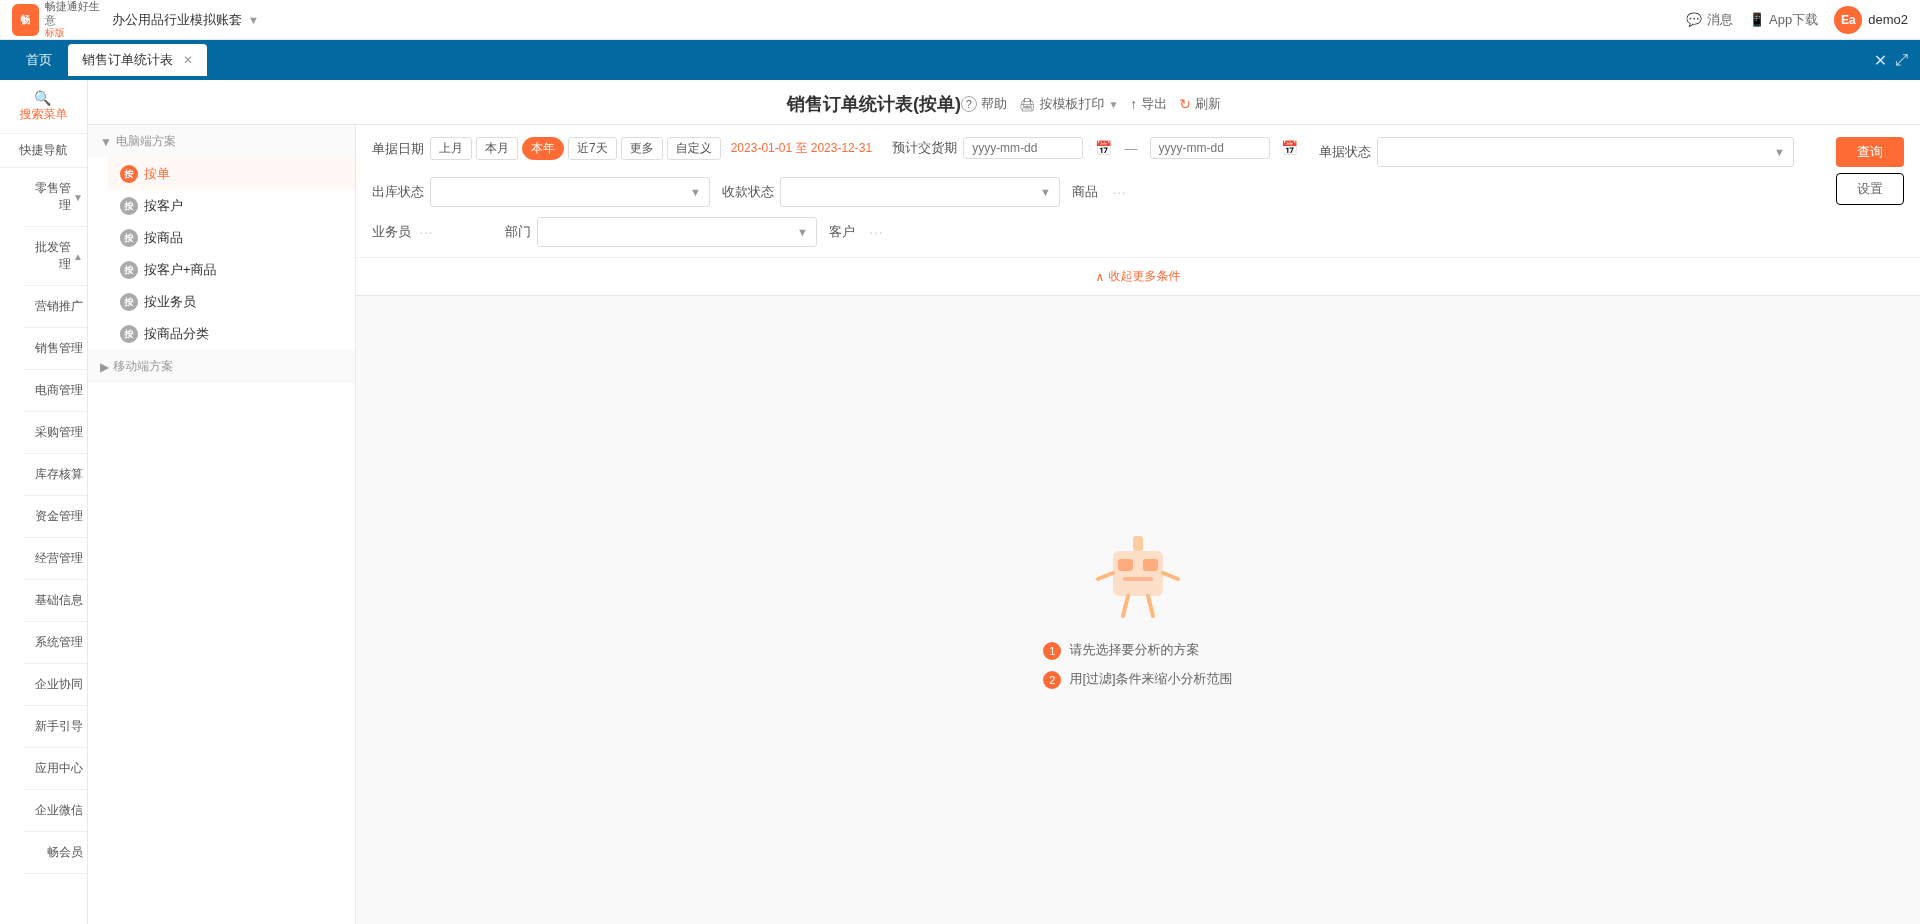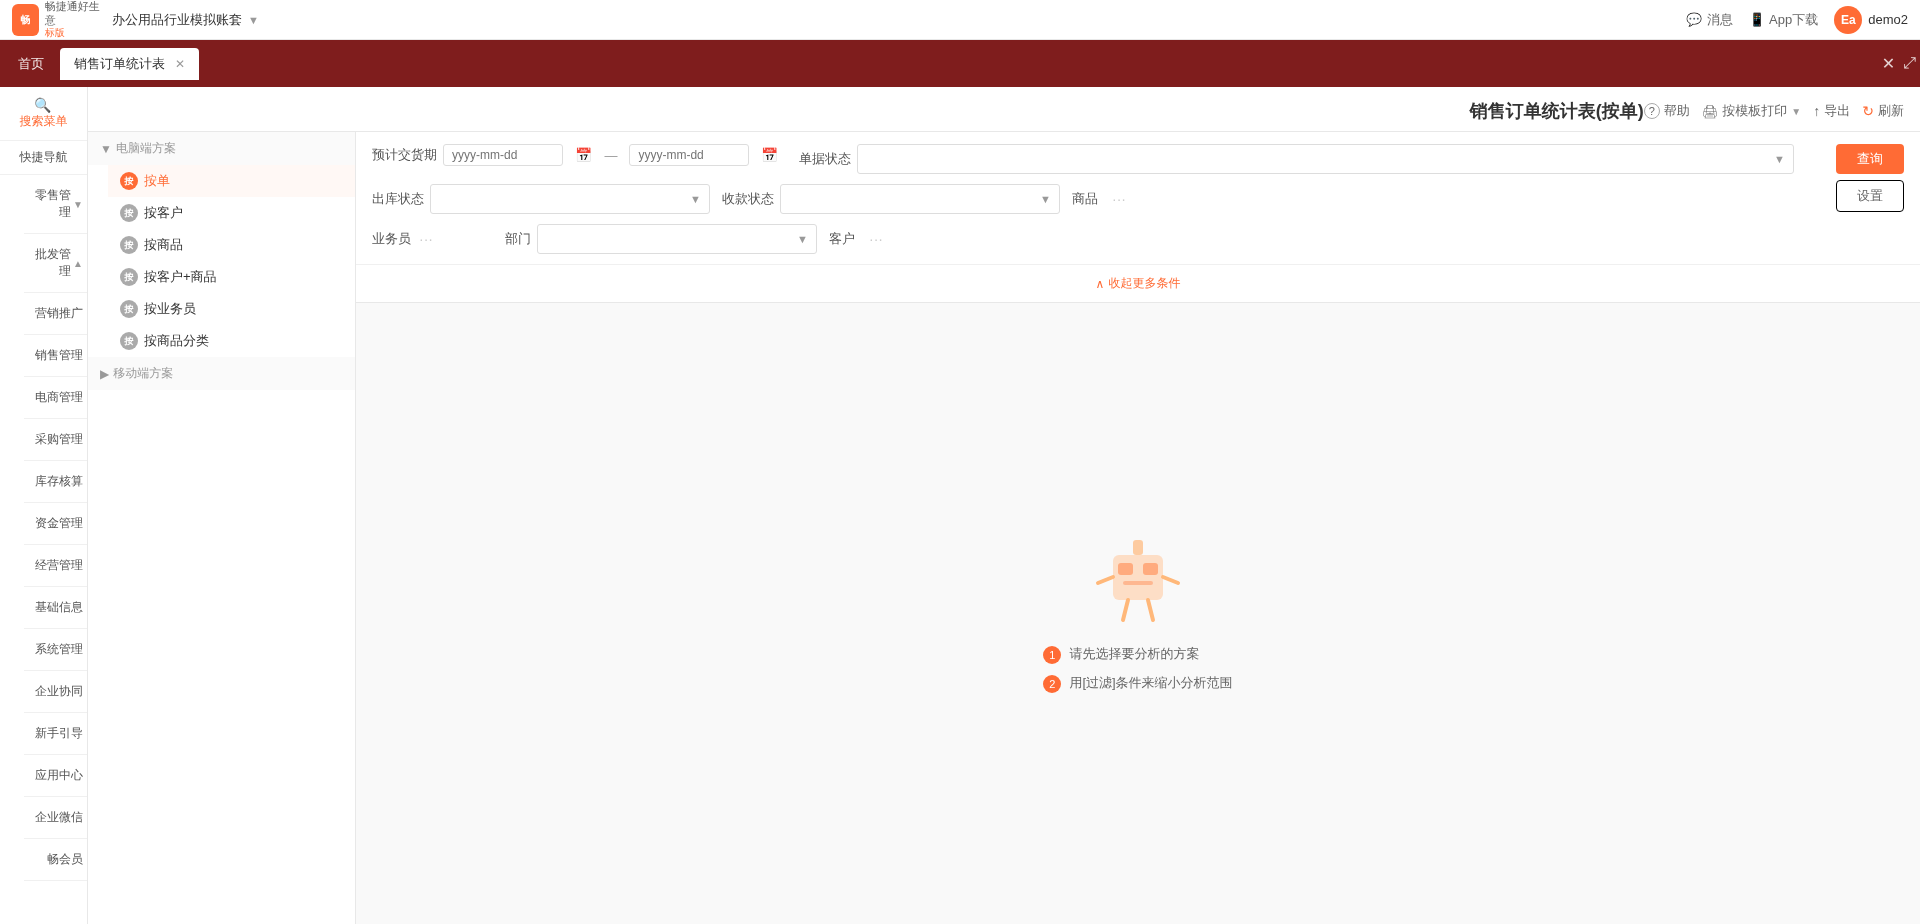--- a/index.html
+++ b/index.html
@@ -9,42 +9,42 @@
     .top-bar { height: 40px; background: #fff; display: flex; align-items: center; padding: 0 12px; border-bottom: 1px solid #e8e8e8; flex-shrink: 0; }
     .logo-area { display: flex; align-items: center; gap: 6px; width: 88px; }
     .logo-icon { width: 32px; height: 32px; background: #ff6b35; border-radius: 6px; display: flex; align-items: center; justify-content: center; color: white; font-size: 10px; font-weight: bold; }
     .logo-text { font-size: 11px; color: #666; line-height: 1.2; }
     .top-center { flex: 1; display: flex; align-items: center; gap: 6px; padding-left: 12px; }
     .top-right { display: flex; align-items: center; gap: 16px; margin-left: auto; }
     .top-btn { display: flex; align-items: center; gap: 4px; color: #666; font-size: 13px; cursor: pointer; }
     .user-avatar { width: 28px; height: 28px; border-radius: 50%; background: #ff6b35; display: flex; align-items: center; justify-content: center; color: white; font-size: 12px; font-weight: bold; }
 
     
-    .tab-bar { height: 47px; background: #7f1d1d; display: flex; align-items: center; padding: 0 4px; flex-shrink: 0; gap: 2px; }
+    .tab-bar { height: 40px; background: #0369a1; display: flex; align-items: center; padding: 0 12px; flex-shrink: 0; gap: 2px; }
     .tab-item { height: 32px; padding: 0 14px; display: flex; align-items: center; gap: 6px; border-radius: 4px 4px 0 0; cursor: pointer; font-size: 13px; color: rgba(255,255,255,0.8); }
     .tab-item.active { background: #fff; color: #333; }
     .tab-item.home { background: transparent; color: rgba(255,255,255,0.9); }
     .tab-close { font-size: 12px; color: #999; cursor: pointer; margin-left: 4px; }
     .tab-window-controls { margin-left: auto; display: flex; gap: 8px; }
     .win-btn { color: rgba(255,255,255,0.8); font-size: 16px; cursor: pointer; }
 
     
     .main-content { display: flex; flex: 1; overflow: hidden; }
 
     
     .sidebar { width: 88px; background: #fff; border-right: 1px solid #e8e8e8; display: flex; flex-direction: column; overflow-y: auto; flex-shrink: 0; }
     .sidebar-item { padding: 12px 4px; text-align: right; cursor: pointer; font-size: 12px; color: #555; border-bottom: 1px solid #f0f0f0; position: relative; margin-left: 24px; }
     .sidebar-item.has-arrow { display: flex; align-items: center; justify-content: center; gap: 2px; }
     .sidebar-item .arrow { font-size: 10px; color: #999; }
     .sidebar-search { padding: 10px 8px; font-size: 12px; color: #ff6b35; text-align: center; cursor: pointer; border-bottom: 1px solid #f0f0f0; }
     .sidebar-nav { padding: 8px 4px; text-align: center; font-size: 12px; color: #555; border-bottom: 1px solid #f0f0f0; cursor: pointer; }
 
     
     .page-area { flex: 1; display: flex; flex-direction: column; overflow: hidden; background: #f5f5f5; }
-    .page-header { background: #fff; padding: 12px 16px 8px; border-bottom: 1px solid #e8e8e8; display: flex; align-items: center; justify-content: flex-end; flex-shrink: 0; }
+    .page-header { background: #fff; padding: 12px 16px 8px; border-bottom: 1px solid #e8e8e8; display: flex; align-items: center; justify-content: center; flex-shrink: 0; }
     .page-title { font-size: 18px; font-weight: bold; color: #333; }
     .page-actions { display: flex; align-items: center; gap: 12px; }
     .action-btn { display: flex; align-items: center; gap: 4px; font-size: 13px; color: #666; cursor: pointer; }
 
     
     .content-wrapper { flex: 1; display: flex; overflow: hidden; }
 
     
     .tree-panel { width: 268px; background: #fff; border-right: 1px solid #e8e8e8; flex-shrink: 0; overflow-y: auto; }
     .tree-header { padding: 10px 12px; display: flex; align-items: center; justify-content: space-between; border-bottom: 1px solid #f0f0f0; }
@@ -255,20 +255,34 @@
         </div>
       </div>
 
       <div style="flex:1;display:flex;flex-direction:column;overflow:hidden;">
 
         <div style="background:#fff;border-bottom:1px solid #e8e8e8;position:relative;flex-shrink:0;">
 
           <div style="display:flex;align-items:flex-start;padding:12px 16px 0;gap:0;">
             <div style="flex:1;display:flex;flex-wrap:wrap;gap:0;align-items:flex-start;padding-right:110px;">
 
+              <div style="display:flex;align-items:center;gap:6px;margin-right:20px;margin-bottom:10px;">
+                <span style="font-size:13px;color:#555;white-space:nowrap;">单据日期</span>
+                <div class="date-btns">
+                  <button class="date-btn">上月</button>
+                  <button class="date-btn">本月</button>
+                  <button class="date-btn active">本年</button>
+                  <button class="date-btn">近7天</button>
+                  <button class="date-btn">更多</button>
+                  <button class="date-btn">自定义</button>
+                </div>
+                <div style="display:flex;align-items:center;gap:4px;margin-left:4px;">
+                  <span style="font-size:12px;color:#ff6b35;">2023-01-01 至 2023-12-31</span>
+                </div>
+              </div>
 
               <div style="display:flex;align-items:center;gap:6px;margin-right:20px;margin-bottom:10px;">
                 <span style="font-size:13px;color:#555;white-space:nowrap;">预计交货期</span>
                 <div style="display:flex;align-items:center;gap:12px;">
                   <input class="date-input" style="width: 120px;" placeholder="yyyy-mm-dd">
                   <span style="color:#ff6b35;cursor:pointer;font-size:14px;">📅</span>
                   <span style="color:#999;">—</span>
                   <input class="date-input" style="width: 120px;" placeholder="yyyy-mm-dd">
                   <span style="color:#ff6b35;cursor:pointer;font-size:14px;">📅</span>
                 </div>

